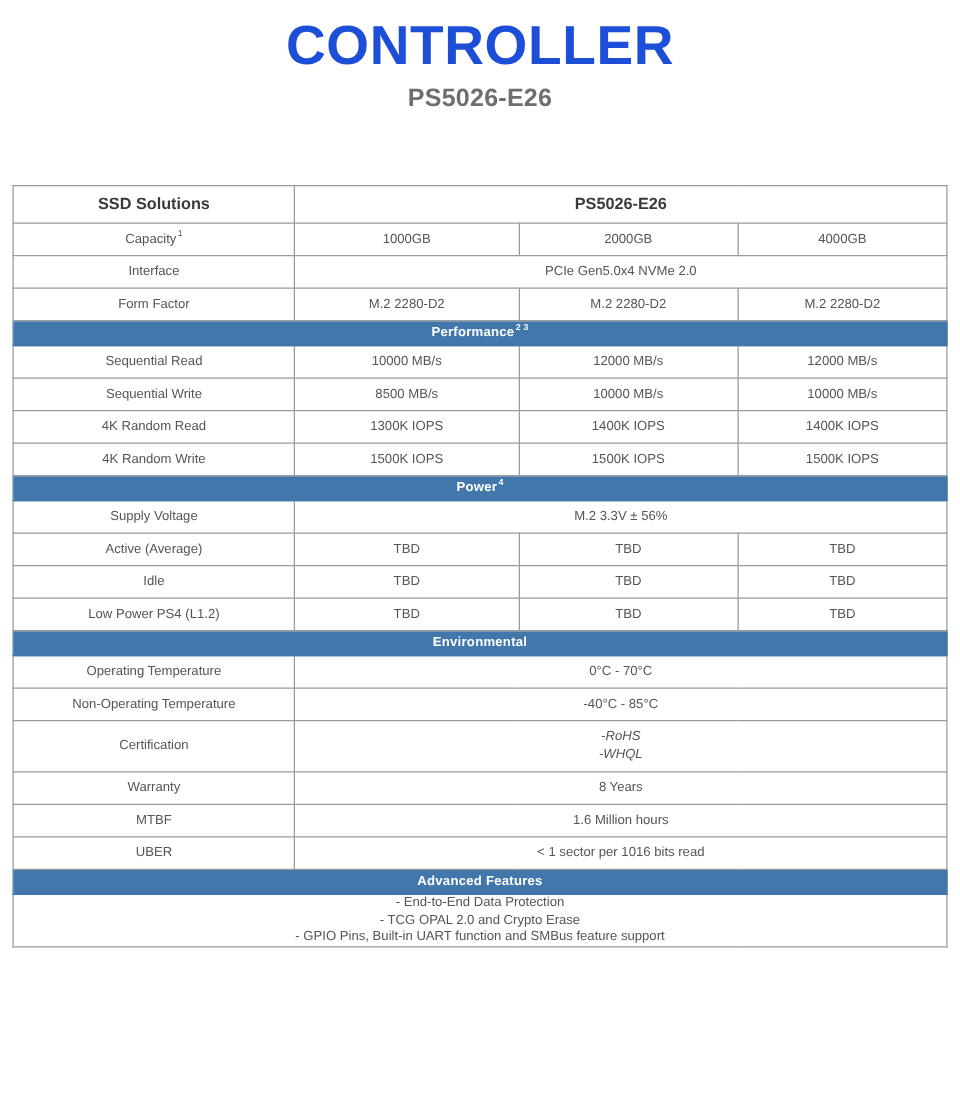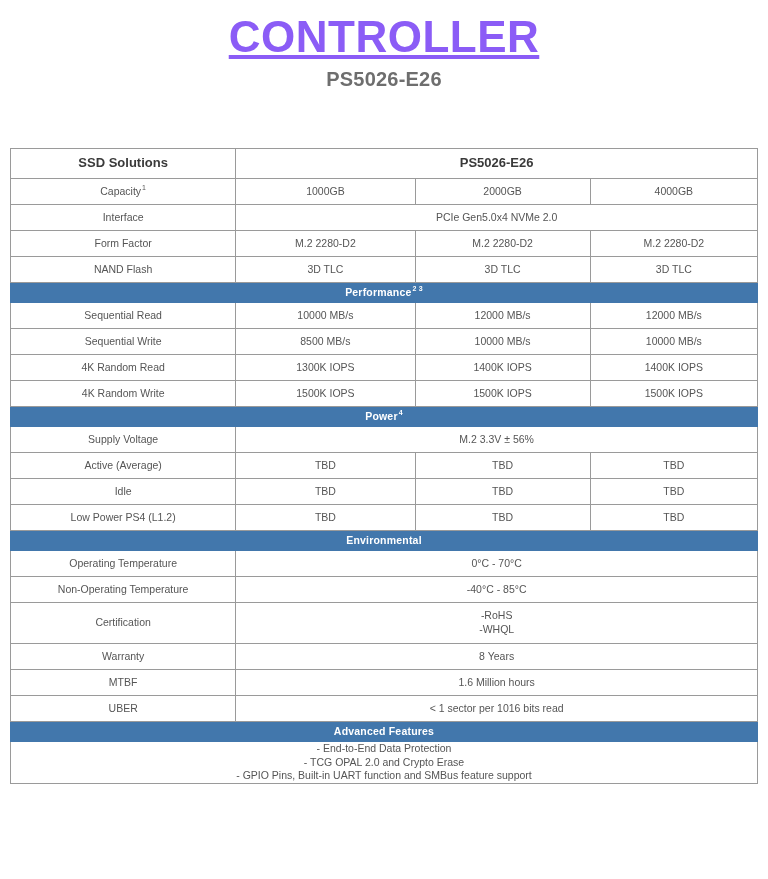--- a/index.html
+++ b/index.html
@@ -23,25 +23,24 @@
   }
 
   
   .title-block {
     text-align: center;
     padding-top: 14px;
   }
   .main-title {
     font-size: 44px;
     font-weight: bold;
-    color: #8b5cf6;
+    color: #1d4ed8;
     letter-spacing: 0.5px;
     line-height: 1.05;
     margin: 0;
-    text-decoration: underline;
   }
   .sub-title {
     font-size: 20px;
     font-weight: bold;
     color: #6e6e6e;
     margin: 8px 0 0 0;
     letter-spacing: 0.2px;
   }
 
   
@@ -115,21 +114,21 @@
   td.features {
     text-align: left;
     padding: 7px 0 7px 30px;
     height: 52px;
     font-size: 10.5px;
     color: #555;
     line-height: 1.65;
     vertical-align: top;
   }
   .feat-line { display: block; white-space: nowrap; }
-  .cert-line { display: block; }
+  .cert-line { display: block; font-style: italic; }
 </style>
 </head>
 <body>
 
 <div class="page">
 
   <div class="title-block">
     <h1 class="main-title">CONTROLLER</h1>
     <div class="sub-title">PS5026-E26</div>
   </div>
@@ -156,26 +155,20 @@
           <tr>
             <td class="label">Interface</td>
             <td colspan="3">PCIe Gen5.0x4 NVMe 2.0</td>
           </tr>
           <tr>
             <td class="label">Form Factor</td>
             <td>M.2 2280-D2</td>
             <td>M.2 2280-D2</td>
             <td>M.2 2280-D2</td>
           </tr>
-          <tr>
-            <td class="label">NAND Flash</td>
-            <td>3D TLC</td>
-            <td>3D TLC</td>
-            <td>3D TLC</td>
-          </tr>
           <tr class="section">
             <td colspan="4">Performance<sup>2 3</sup></td>
           </tr>
           <tr>
             <td class="label">Sequential Read</td>
             <td>10000 MB/s</td>
             <td>12000 MB/s</td>
             <td>12000 MB/s</td>
           </tr>
           <tr>

